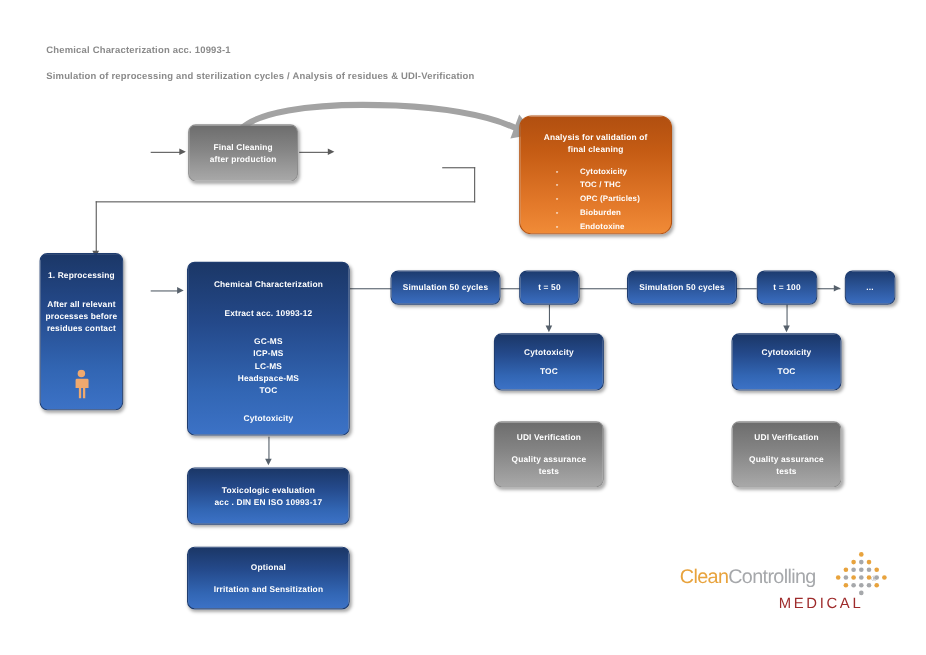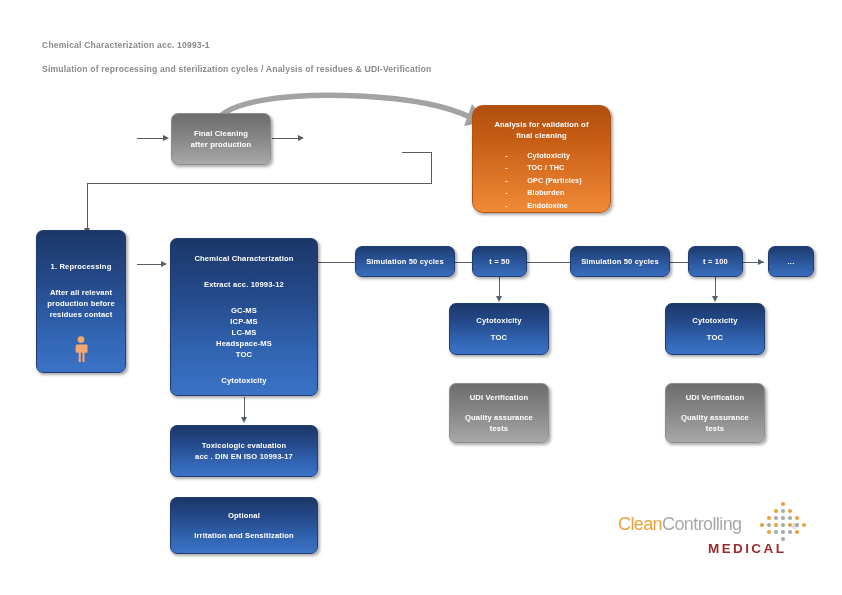--- a/index.html
+++ b/index.html
@@ -128,21 +128,21 @@
   }
 
   
   #logo { position: absolute; left: 612px; top: 500px; width: 205px; height: 62px; }
   .logo-word { position: absolute; left: 6px; top: 14px; font-size: 18px; letter-spacing: -.6px; white-space: nowrap; }
   .logo-clean { color: #e8a33d; }
   .logo-ctrl { color: #a6a8ab; }
   .logo-med {
     position: absolute; left: 96px; top: 41px;
     font-size: 13.5px; letter-spacing: 2.4px;
-    color: #9e2b2b; font-weight: bold; white-space: nowrap;
+    color: #9e2b2b; font-weight: normal; white-space: nowrap;
   }
   .logo-reg { position: absolute; left: 180px; top: 23px; font-size: 7px; color: #a6a8ab; }
   #logo-dots { position: absolute; left: 140px; top: 0px; width: 62px; height: 42px; }
 </style>
 </head>
 <body>
 
 <div id="canvas">
 
   <div class="hdr" id="hdr1">Chemical Characterization acc. 10993-1</div>
@@ -177,26 +177,26 @@
     <span class="ln">final cleaning</span>
     <div class="bullets">
       <div class="bi"><span class="dash">-</span><span>Cytotoxicity</span></div>
       <div class="bi"><span class="dash">-</span><span>TOC / THC</span></div>
       <div class="bi"><span class="dash">-</span><span>OPC (Particles)</span></div>
       <div class="bi"><span class="dash">-</span><span>Bioburden</span></div>
       <div class="bi"><span class="dash">-</span><span>Endotoxine</span></div>
     </div>
   </div>
 
-  <div class="node blue" id="n-reproc" style="left:36px; top:230px; width:90px; height:143px; justify-content:flex-start; padding-top:30px;">
+  <div class="node blue" id="n-reproc" style="left:36px; top:230px; width:76px; height:143px; justify-content:flex-start; padding-top:14px;">
     <span class="ln">1. Reprocessing</span>
     <div class="gap"></div>
       <div class="gap-sm"></div>
     <span class="ln">After all relevant</span>
-    <span class="ln">production before</span>
+    <span class="ln">processes before</span>
     <span class="ln">residues contact</span>
     <svg class="person" viewBox="0 0 15 27">
       <circle cx="7.5" cy="3.6" r="3.4" fill="#f0a96e"></circle>
       <path d="M2.2 8.4 h10.6 a1.2 1.2 0 0 1 1.2 1.2 v7.1 h-3.0 v9.4 h-2.1 v-9.4 h-1.6 v9.4 h-2.1 v-9.4 h-3.0 v-7.1 a1.2 1.2 0 0 1 1.2 -1.2 z" fill="#f0a96e"></path>
     </svg>
   </div>
 
   <div class="node blue" id="n-chem" style="left:170px; top:238px; width:148px; height:158px; justify-content:flex-start; padding-top:14px;">
     <span class="ln">Chemical Characterization</span>
     <div class="gap"></div>

